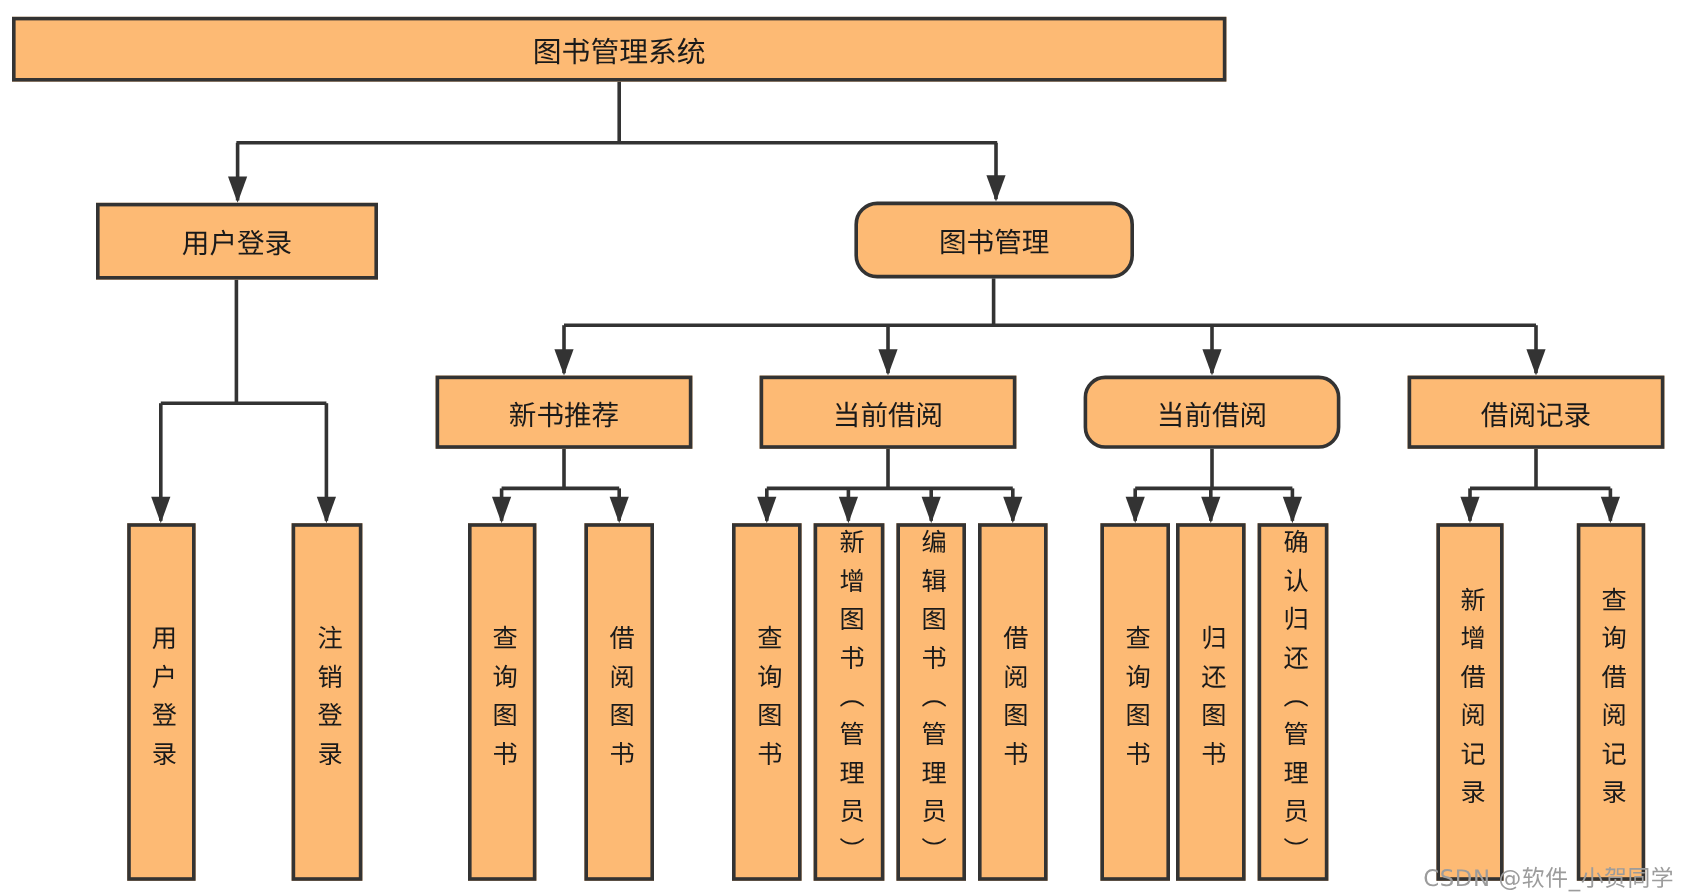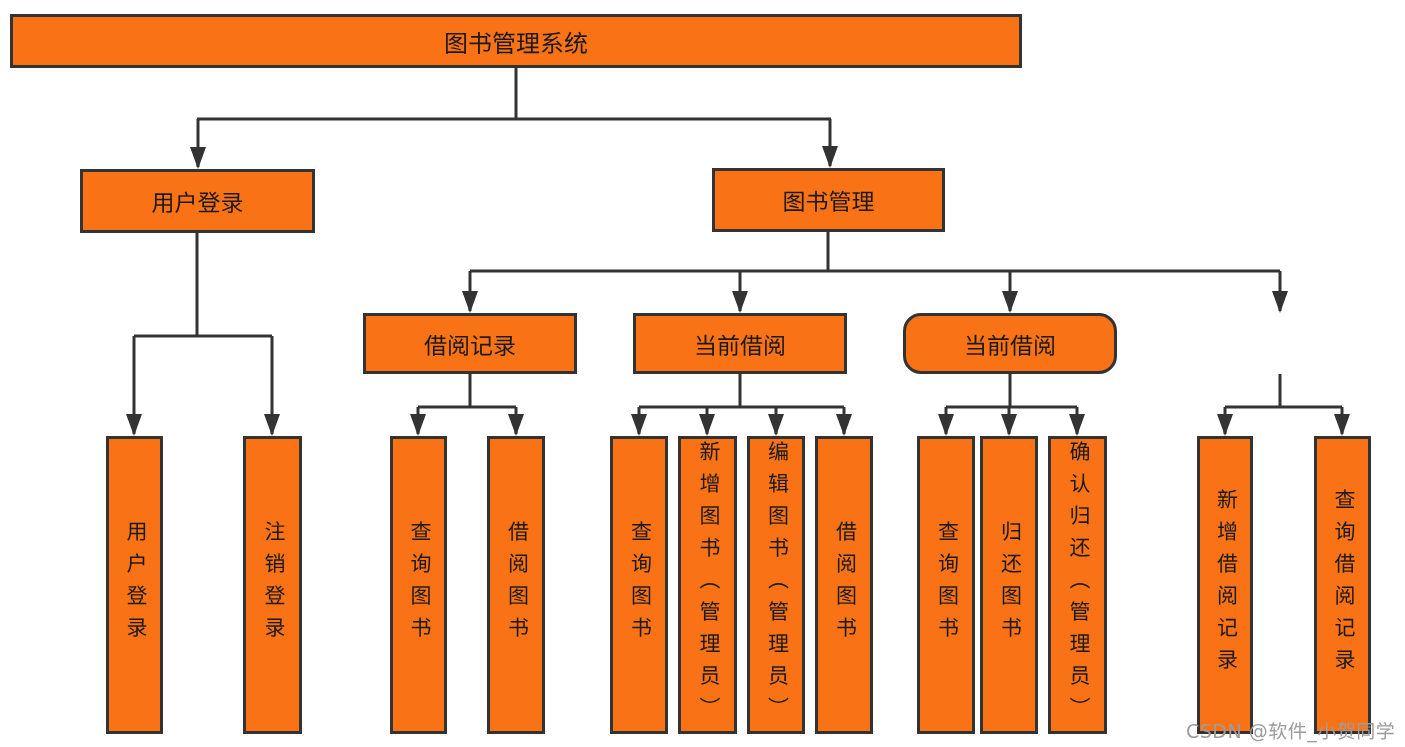--- a/index.html
+++ b/index.html
@@ -10,21 +10,21 @@
     font-family:"DejaVu Sans","Liberation Sans",sans-serif;
     overflow:hidden;
   }
   .wires{position:absolute;left:0;top:0;width:1405px;height:747px;}
   .wires line{stroke:#333333;stroke-width:3;}
   .wires polygon{fill:#333333;stroke:none;}
   .box{
     position:absolute;
     box-sizing:border-box;
     border:3px solid #333333;
-    background:#f97316;
+    background:#fdba74;
     display:flex;
     align-items:center;
     justify-content:center;
     color:#1a1a1a;
     text-align:center;
     z-index:2;
   }
   .box.root{font-size:24px;}
   .box.lvl2{font-size:23px;}
   .box.lvl3{font-size:23px;}
@@ -121,25 +121,26 @@
       <line x1="1225" y1="407" x2="1225" y2="434"></line>
       <line x1="1342" y1="407" x2="1342" y2="434"></line>
       <polygon points="1217,414 1233,414 1225,436"></polygon>
       <polygon points="1334,414 1350,414 1342,436"></polygon>
     </g>
   </svg>
 
   <div class="box root" style="left:10px;top:14px;width:1012px;height:54px;">图书管理系统</div>
 
   <div class="box lvl2" style="left:80px;top:169px;width:235px;height:64px;">用户登录</div>
-  <div class="box lvl2" style="left:712px;top:168px;width:233px;height:64px;">图书管理</div>
+  <div class="box lvl2" style="left:712px;top:168px;width:233px;height:64px;border-radius:19px;">图书管理</div>
 
-  <div class="box lvl3" style="left:363px;top:313px;width:214px;height:61px;">借阅记录</div>
+  <div class="box lvl3" style="left:363px;top:313px;width:214px;height:61px;">新书推荐</div>
   <div class="box lvl3" style="left:633px;top:313px;width:214px;height:61px;">当前借阅</div>
   <div class="box lvl3" style="left:903px;top:313px;width:214px;height:61px;border-radius:18px;">当前借阅</div>
+  <div class="box lvl3" style="left:1173px;top:313px;width:214px;height:61px;">借阅记录</div>
 
   <div class="box vbox" style="left:106px;top:436px;width:57px;height:298px;">用户登录</div>
   <div class="box vbox" style="left:243px;top:436px;width:59px;height:298px;">注销登录</div>
 
   <div class="box vbox" style="left:390px;top:436px;width:57px;height:298px;">查询图书</div>
   <div class="box vbox" style="left:487px;top:436px;width:58px;height:298px;">借阅图书</div>
 
   <div class="box vbox" style="left:610px;top:436px;width:58px;height:298px;">查询图书</div>
   <div class="box vbox" style="left:678px;top:436px;width:59px;height:298px;">新增图书（管理员）</div>
   <div class="box vbox" style="left:747px;top:436px;width:58px;height:298px;">编辑图书（管理员）</div>

